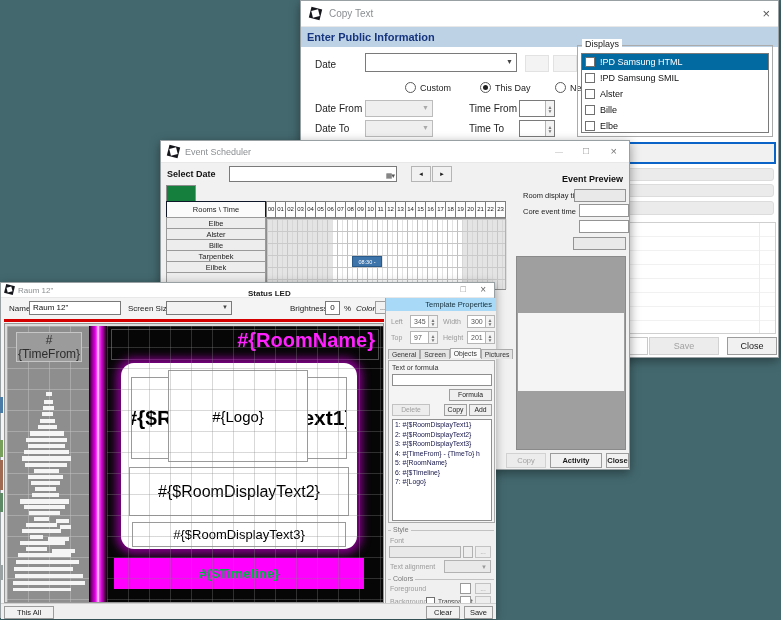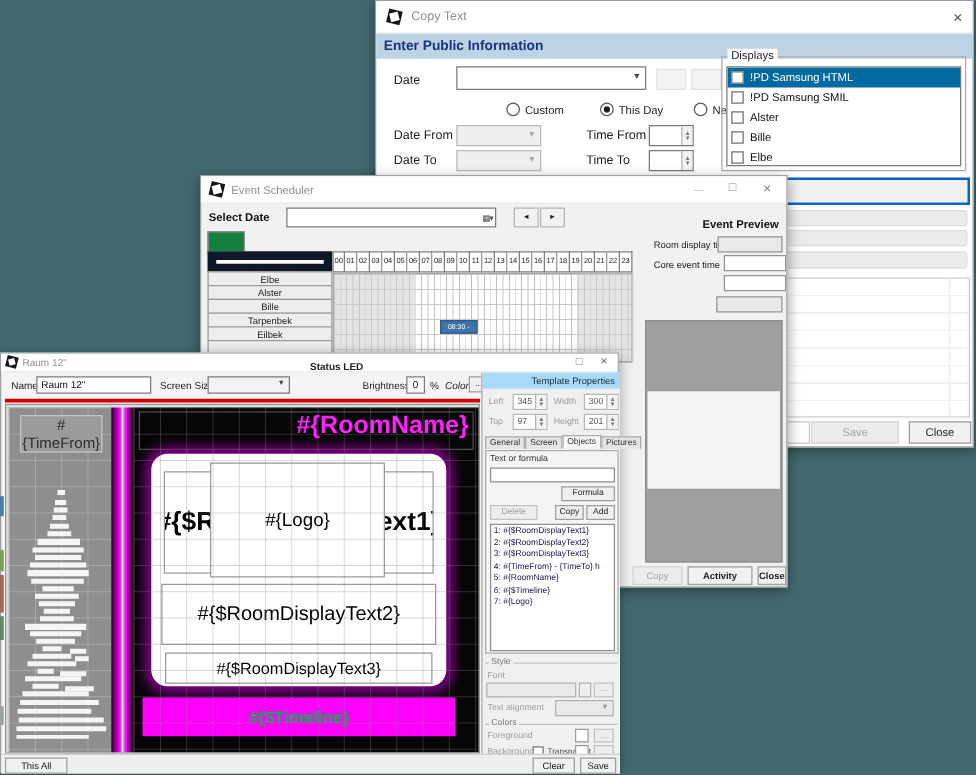--- a/index.html
+++ b/index.html
@@ -188,21 +188,21 @@
   <div class="field abs" style="left:68px; top:25px; width:168px; height:16px; font-size:8px; line-height:14px; padding-left:4px;">
     
     <span class="abs" style="right:2px; top:2px; font-size:7px; color:#555; letter-spacing:-1px;">▦▾</span>
   </div>
   <div class="btn abs" style="left:250px; top:25px; width:20px; height:16px; font-size:6px; line-height:15px; border-color:#b5b5b5;">◄</div>
   <div class="btn abs" style="left:271px; top:25px; width:20px; height:16px; font-size:6px; line-height:15px; border-color:#b5b5b5;">►</div>
 
   <div class="abs" style="left:5px; top:44px; width:30px; height:16px; background:#15803d; border:1px solid #8d8d8d; border-bottom:none; font-size:8px; text-align:center; padding-top:18px; color:#111;">All</div>
   <span class="abs" style="left:350px; top:33px; width:112px; text-align:right; font-size:9px; font-weight:bold; color:#111;">Event Preview</span>
 
-  <div class="abs" style="left:5px; top:60px; width:100px; height:17px; background:#fbfbfb; border:7px solid #0f172a; font-size:7.5px; text-align:center; line-height:16px; color:#222;">Rooms \ Time</div>
+  <div class="abs" style="left:5px; top:60px; width:100px; height:17px; background:#fbfbfb; border:1px solid #0f172a; font-size:7.5px; text-align:center; line-height:16px; color:#222;">Rooms \ Time</div>
   <div class="abs" id="es-hours" style="left:105px; top:60px; width:240px; height:17px; display:flex;">
       <div class="es-hourcell">00</div>
       <div class="es-hourcell">01</div>
       <div class="es-hourcell">02</div>
       <div class="es-hourcell">03</div>
       <div class="es-hourcell">04</div>
       <div class="es-hourcell">05</div>
       <div class="es-hourcell">06</div>
       <div class="es-hourcell">07</div>
       <div class="es-hourcell">08</div>

